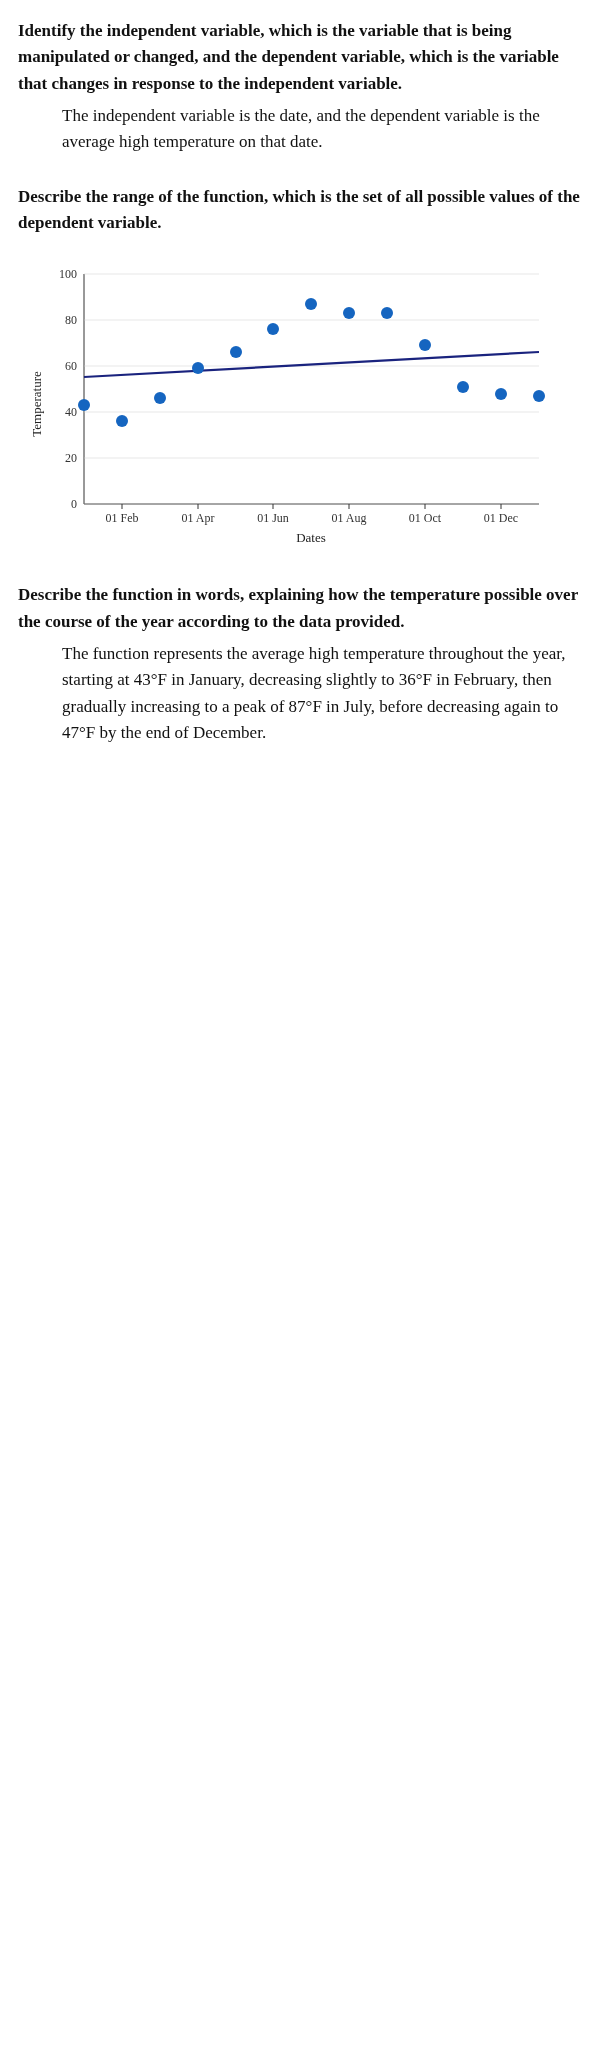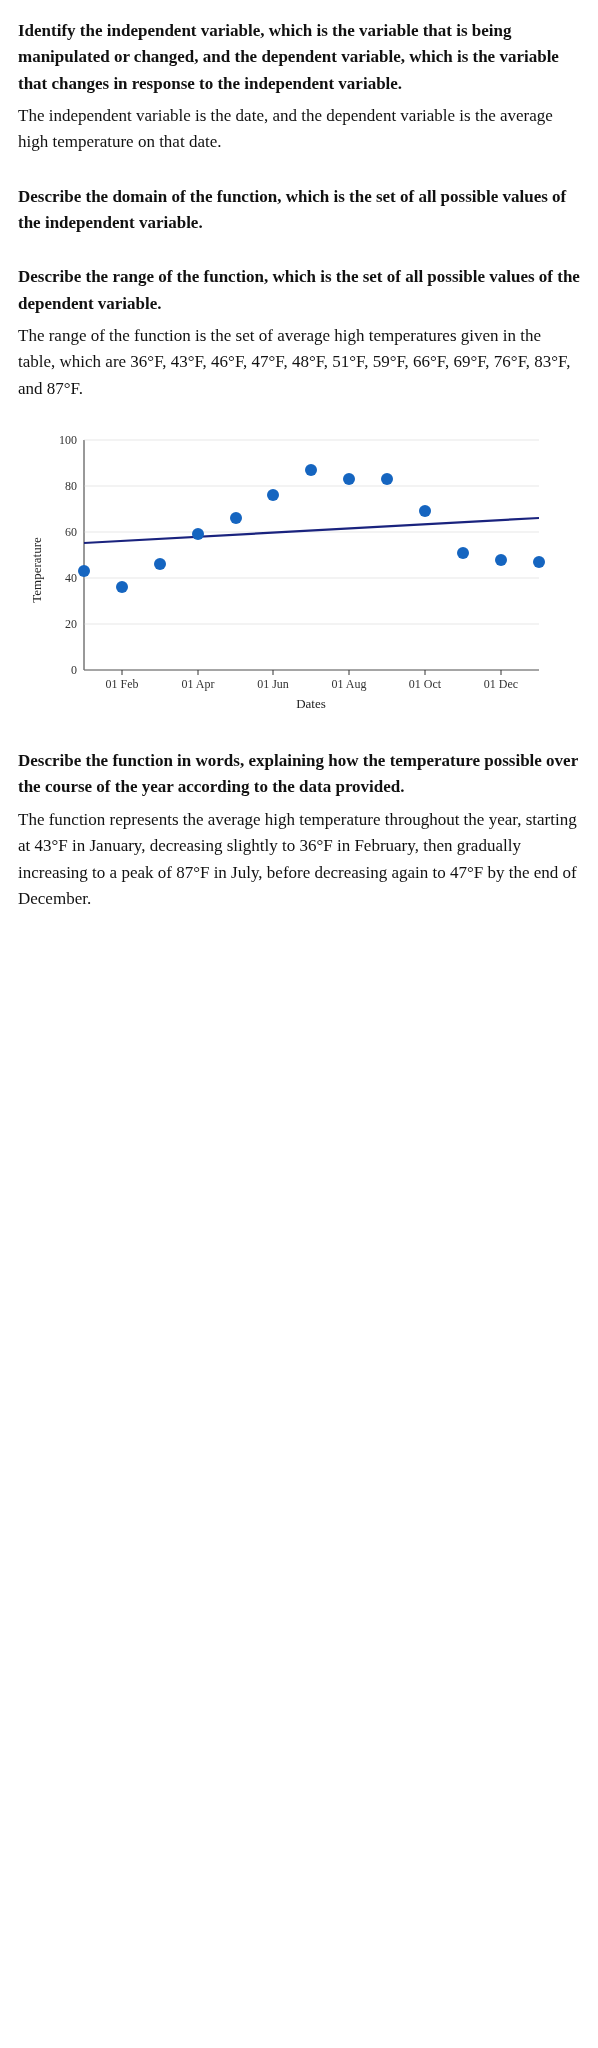--- a/index.html
+++ b/index.html
@@ -15,46 +15,45 @@
     .section {
       margin-bottom: 28px;
       font-family: Liberation Serif, serif;
     }
     .section-title {
       font-weight: bold;
       margin-bottom: 6px;
     }
     .section-body {
       font-weight: normal;
+      margin-left: 44px;
     }
     
     .chart-container {
       margin: 10px 0 28px 0;
       position: relative;
     }
     svg.chart {
       display: block;
       margin: 0 auto;
     }
   </style>
 </head>
 <body>
 
 <div class="section">
   <div class="section-title">Identify the independent variable, which is the variable that is being manipulated or changed, and the dependent variable, which is the variable that changes in response to the independent variable.</div>
   <div class="section-body">The independent variable is the date, and the dependent variable is the average high temperature on that date.</div>
 </div>
 
 <div class="section">
-  <div class="section-title">Describe the domain of the function, which is the set of all possible values of the independent variable.</div>
 </div>
 
 <div class="section">
   <div class="section-title">Describe the range of the function, which is the set of all possible values of the dependent variable.</div>
-  <div class="section-body">The range of the function is the set of average high temperatures given in the table, which are 36°F, 43°F, 46°F, 47°F, 48°F, 51°F, 59°F, 66°F, 69°F, 76°F, 83°F, and 87°F.</div>
 </div>
 
 <div class="chart-container">
   <svg class="chart" width="540" height="290" viewBox="0 0 540 290">
 
     <text x="12" y="140" font-size="13" font-family="Georgia, serif" fill="#222" text-anchor="middle" transform="rotate(-90,12,140)">Temperature</text>
 
     <line x1="55" y1="240" x2="510" y2="240" stroke="#333" stroke-width="1"></line>
     <line x1="55" y1="10" x2="55" y2="240" stroke="#333" stroke-width="1"></line>
 

